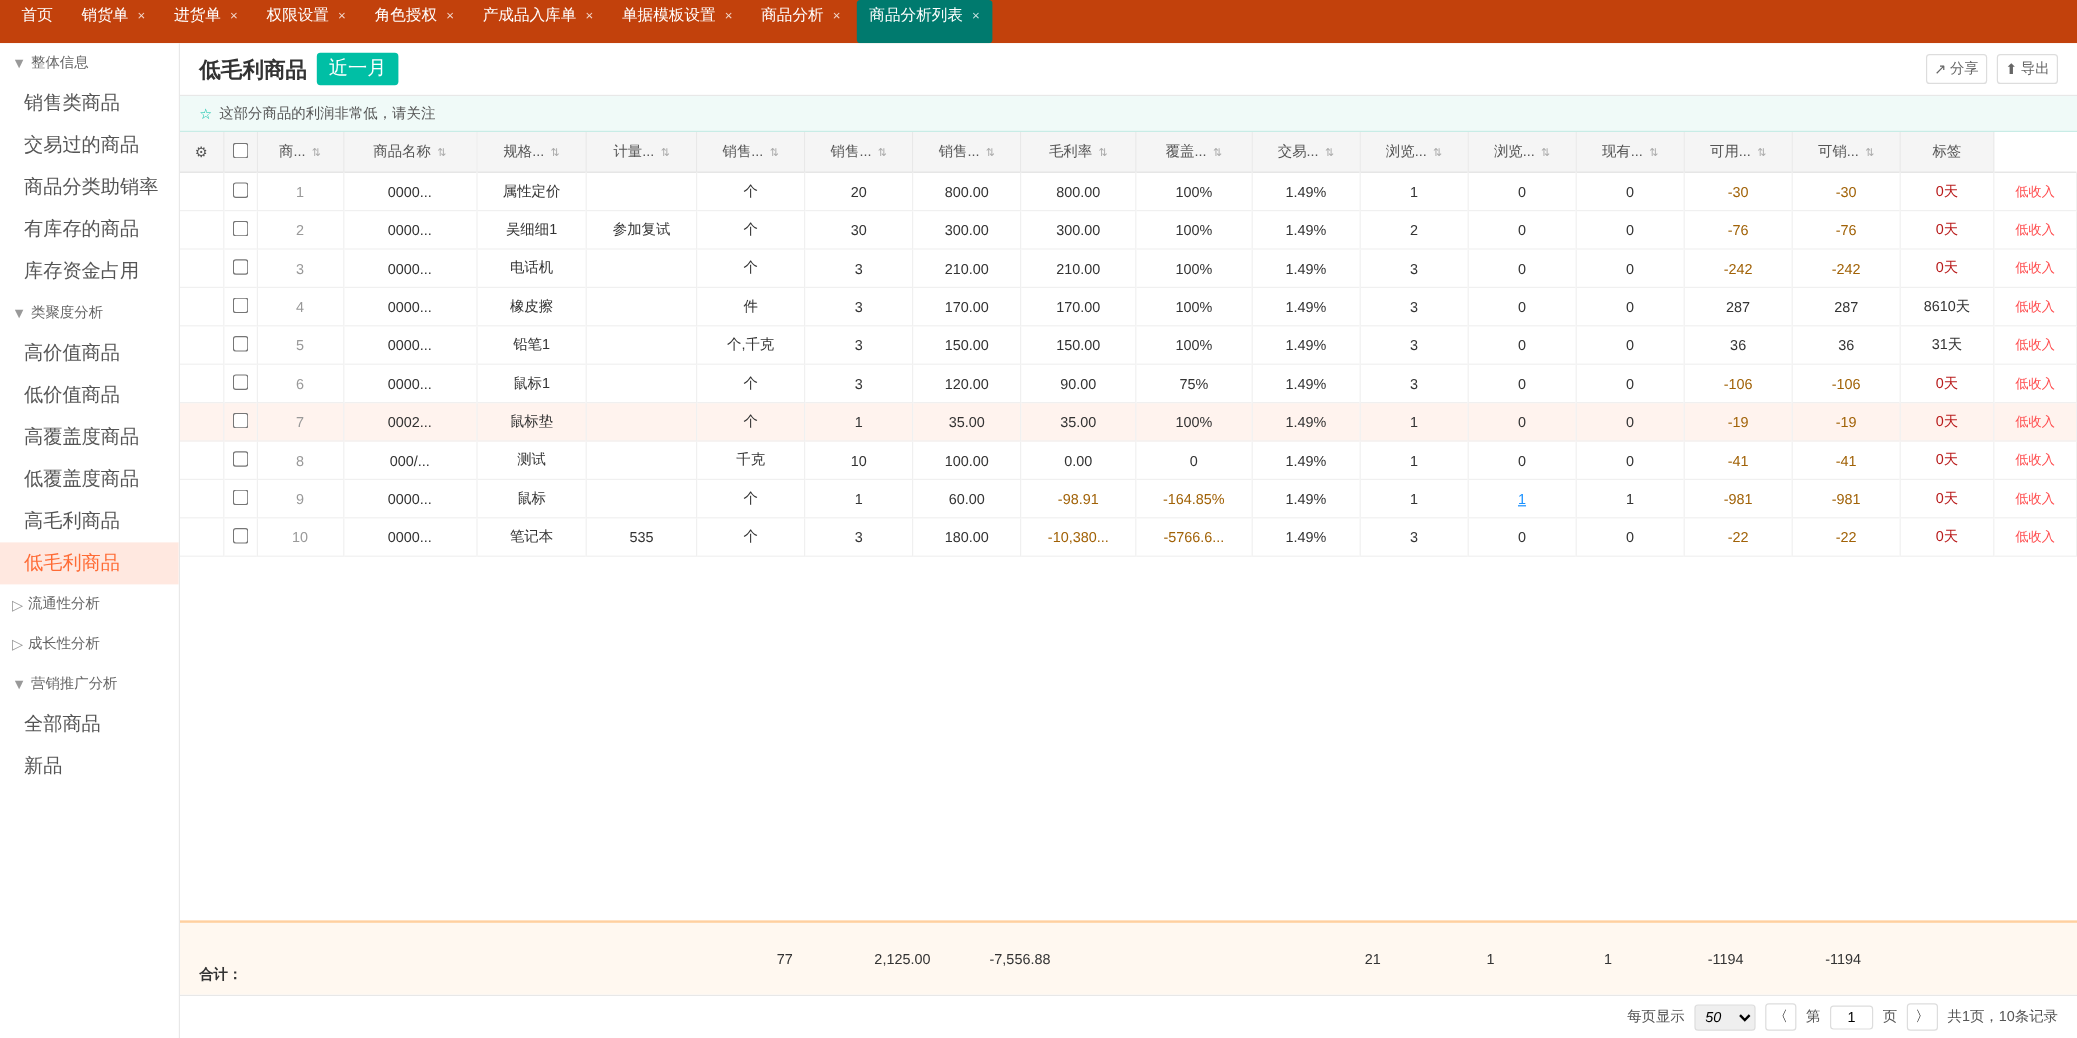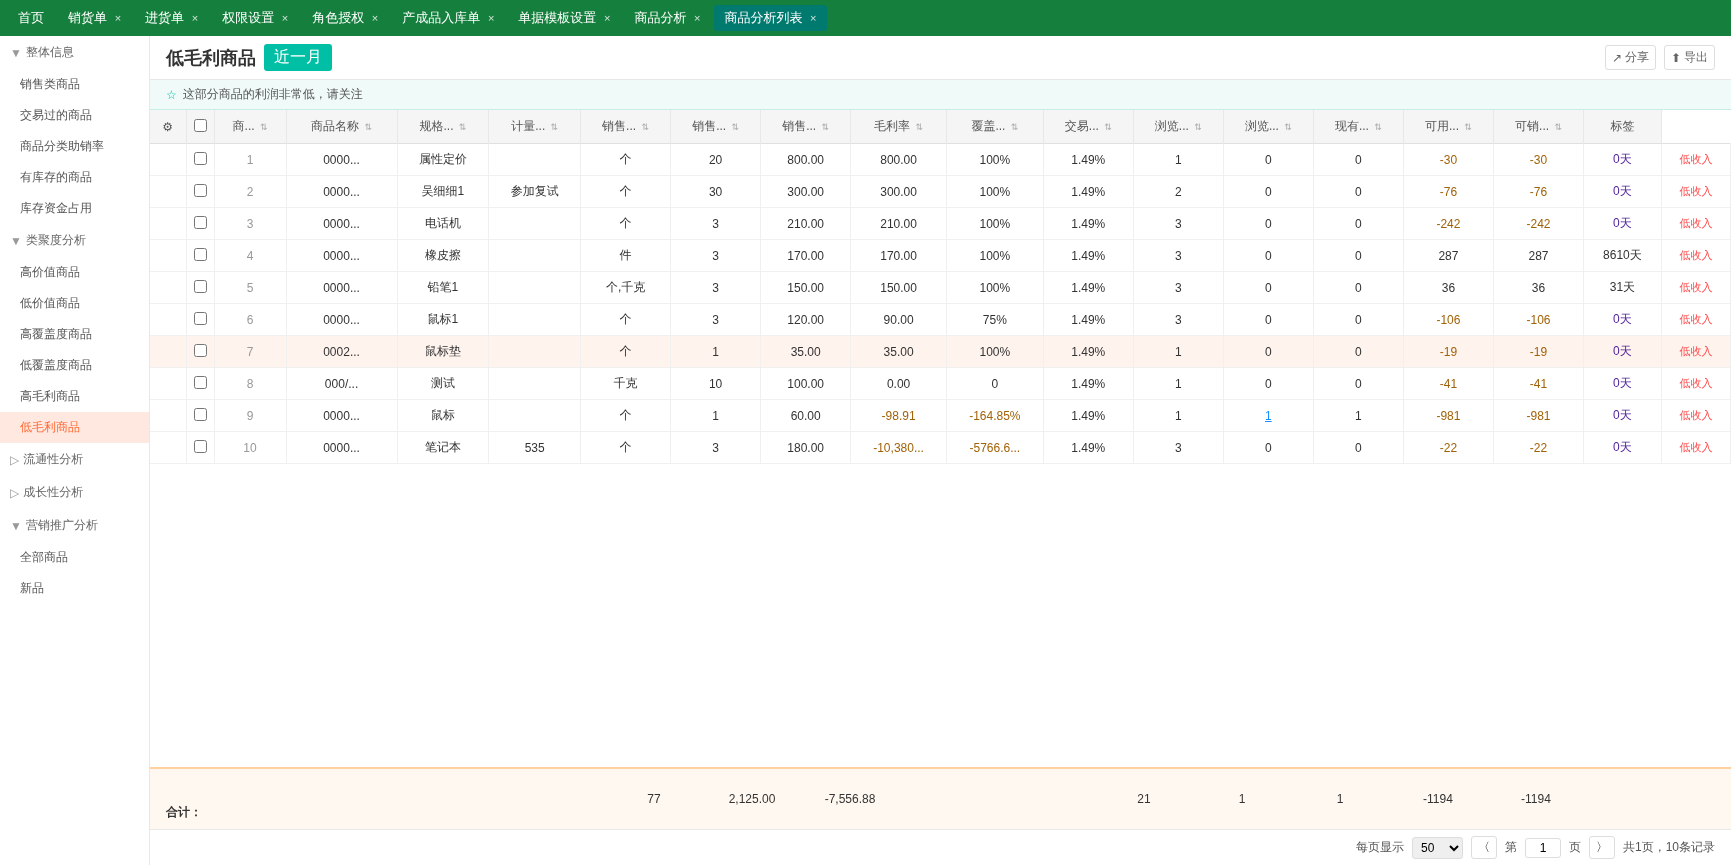--- a/index.html
+++ b/index.html
@@ -1,22 +1,21 @@
 <!DOCTYPE html>
 <html><head>
   <meta charset="utf-8">
   <style>
     * { box-sizing: border-box; margin: 0; padding: 0; }
     body { font-family: "Microsoft YaHei", "PingFang SC", Arial, sans-serif; font-size: 12px; background: #f5f5f5; color: #333; }
 
     
     .top-nav {
-      background: #15803d;
-      display: flex;
-      align-items: center;
+      background: #c2410c;
+      display: flex;
       height: 36px;
       padding: 0 8px;
       gap: 4px;
     }
     .top-nav .nav-item {
       color: #fff;
       padding: 4px 10px;
       cursor: pointer;
       font-size: 13px;
       border-radius: 3px;
@@ -43,21 +42,21 @@
       display: flex;
       align-items: center;
       padding: 8px 10px;
       font-size: 12px;
       color: #666;
       cursor: pointer;
     }
     .sidebar-group-header .arrow { margin-right: 4px; color: #999; }
     .sidebar-item {
       padding: 7px 10px 7px 20px;
-      font-size: 12px;
+      font-size: 16px;
       color: #555;
       cursor: pointer;
       white-space: nowrap;
     }
     .sidebar-item.active { background: #ffe8e0; color: #ff6b35; }
 
     
     .content-area {
       flex: 1;
       display: flex;
@@ -166,21 +165,21 @@
     tbody td {
       padding: 7px 6px;
       text-align: center;
       color: #333;
       border-right: 1px solid #f0f0f0;
       white-space: nowrap;
     }
     tbody td.text-left { text-align: center; }
     .tag-red { color: #ff4d4f; font-size: 11px; margin-left: 48px; }
     .val-red { color: #a16207; }
-    .val-orange { color: #4c1d95; }
+    .val-orange { color: #b91c1c; }
     .val-blue { color: #1890ff; text-decoration: underline; cursor: pointer; }
     .row-num { color: #999; }
     .checkbox-cell { width: 28px; }
 
     
     .table-footer {
       background: #fff8f0;
       border-top: 2px solid #ffd0a0;
       padding: 8px 16px;
       display: flex;
@@ -210,20 +209,21 @@
       background: #fff;
       gap: 8px;
       font-size: 12px;
       color: #555;
     }
     .pagination-bar select {
       border: 1px solid #ddd;
       border-radius: 3px;
       padding: 2px 4px;
       font-size: 12px;
+      font-style: italic;
     }
     .pagination-btn {
       padding: 2px 6px;
       border: 1px solid #ddd;
       border-radius: 3px;
       background: #fff;
       cursor: pointer;
       font-size: 12px;
     }
     .page-input {

